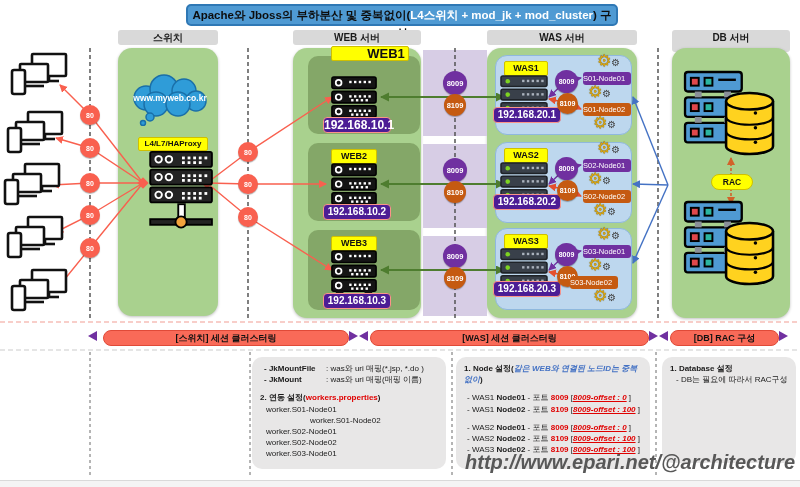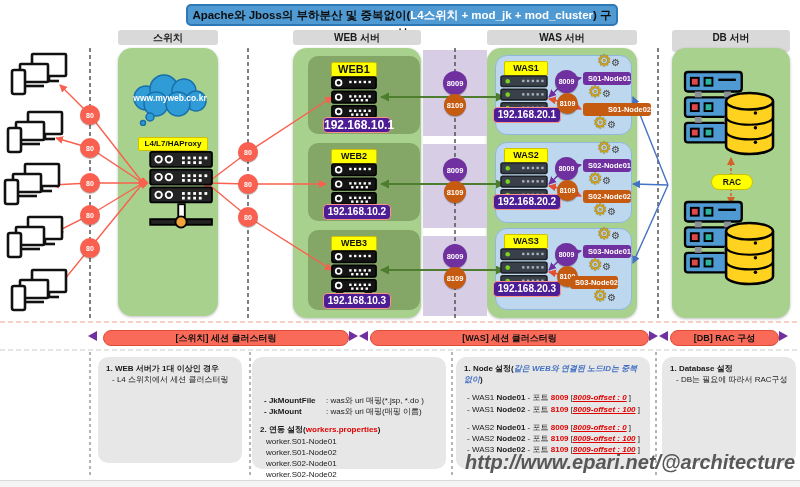--- a/index.html
+++ b/index.html
@@ -17,21 +17,21 @@
   .band{background:#d7cde5;}
   .lbl-yellow{background:#ffff00;border:1px solid #cfc000;color:#111;font-weight:bold;
               text-align:center;border-radius:2px;}
   .lbl-ip{background:#4c1d95;border:1px solid #fb9488;color:#fff;font-weight:bold;
           text-align:center;border-radius:4px;}
   .circ{border-radius:50%;color:#fff;font-weight:bold;display:flex;align-items:center;
         justify-content:center;box-shadow:0 1px 1px rgba(0,0,0,.3);}
   .c-salmon{background:#f9604f;}
   .c-purple{background:#7030a0;}
   .c-orange{background:#c55a11;}
-  .node-lbl{color:#fff;font-weight:bold;text-align:right;border-radius:3px;font-size:7.5px;line-height:13px;}
+  .node-lbl{color:#fff;font-weight:normal;text-align:left;border-radius:3px;font-size:7.5px;line-height:13px;}
   .n-purple{background:#7030a0;}
   .n-orange{background:#c55a11;}
   .gearpair{line-height:1;white-space:nowrap;}
   .gear-big{font-size:16px;color:#d9a514;text-shadow:0 0 1px #3a3a00;}
   .gear-small{font-size:10px;color:#454545;}
   .bar{background:#f96a58;border:1px solid #e04a38;border-radius:9px;text-align:center;
        font-weight:bold;font-size:9px;color:#111;line-height:14px;}
   .tri-l{width:0;height:0;border-top:5px solid transparent;border-bottom:5px solid transparent;
          border-right:9px solid #7030a0;}
   .tri-r{width:0;height:0;border-top:5px solid transparent;border-bottom:5px solid transparent;
@@ -279,21 +279,21 @@
           <rect x="42" y="50" width="3" height="3"></rect>
           <rect x="48" y="50" width="3" height="3"></rect>
           <rect x="54" y="50" width="3" height="3"></rect>
       </g>
       <rect x="32" y="58" width="7" height="14" fill="#fff" stroke="#000" stroke-width="2"></rect>
       <rect x="2" y="74" width="66" height="6" fill="#242424" stroke="#000" stroke-width="2"></rect>
       <circle cx="35" cy="77" r="6" fill="#f2a33c" stroke="#000" stroke-width="2"></circle>
     </svg>
   </div>
 
-  <div class="abs lbl-yellow" style="left:331px;top:62px;width:44px;height:13px;font-size:11px;line-height:13px;">WEB1</div>
+  <div class="abs lbl-yellow" style="left:331px;top:46px;width:44px;height:13px;font-size:13px;line-height:13px;padding-left:32px;">WEB1</div>
   <div class="abs" style="left:330px;top:75px;">
       <svg width="48" height="50" viewBox="0 0 50 52">
         <g fill="#141414" stroke="#000" stroke-width="1.6">
           <rect x="2" y="2" width="46" height="12" rx="2"></rect>
           <rect x="2" y="17" width="46" height="12" rx="2"></rect>
           <rect x="2" y="32" width="46" height="12" rx="2"></rect>
         </g>
         <g fill="none" stroke="#fff" stroke-width="1.8">
           <circle cx="9" cy="8" r="3"></circle>
           <circle cx="9" cy="23" r="3"></circle>
@@ -456,21 +456,21 @@
           <rect x="44" y="34" width="2.5" height="2.5"></rect>
         </g>
         <rect x="7" y="41" width="9" height="5" fill="#39404a"></rect>
         <rect x="36" y="41" width="9" height="5" fill="#39404a"></rect>
       </svg>
     </div>
   <div class="abs lbl-ip" style="left:493px;top:107px;width:66px;height:14px;font-size:10px;line-height:14px;">192.168.20.1</div>
   <div class="abs circ c-purple" style="left:555px;top:70px;width:23px;height:23px;font-size:7px;">8009</div>
   <div class="abs circ c-orange" style="left:557px;top:93px;width:21px;height:21px;font-size:7px;">8109</div>
   <div class="abs node-lbl n-purple" style="left:583px;top:72px;width:48px;height:13px;">S01-Node01</div>
-  <div class="abs node-lbl n-orange" style="left:583px;top:103px;width:48px;height:13px;padding-left:20px;">S01-Node02</div>
+  <div class="abs node-lbl n-orange" style="left:583px;top:103px;width:48px;height:13px;">S01-Node02</div>
   <div class="abs gearpair" style="left:597px;top:53px;"><span class="gear-big">⚙</span><span class="gear-small">⚙</span></div>
   <div class="abs gearpair" style="left:588px;top:84px;"><span class="gear-big">⚙</span><span class="gear-small">⚙</span></div>
   <div class="abs gearpair" style="left:593px;top:115px;"><span class="gear-big">⚙</span><span class="gear-small">⚙</span></div>
 
   <div class="abs lbl-yellow" style="left:504px;top:148px;width:42px;height:13px;font-size:9px;line-height:13px;">WAS2</div>
   <div class="abs" style="left:499px;top:161px;">
       <svg width="50" height="46" viewBox="0 0 52 48">
         <g fill="#39404a" stroke="#1e2227" stroke-width="1.6">
           <rect x="2" y="2" width="48" height="11" rx="2"></rect>
           <rect x="2" y="16" width="48" height="11" rx="2"></rect>
@@ -629,31 +629,27 @@
   <div class="abs tri-l" style="left:88px;top:331px;"></div>
   <div class="abs bar" style="left:103px;top:330px;width:244px;height:14px;">[스위치] 세션 클러스터링</div>
   <div class="abs tri-r" style="left:349px;top:331px;"></div>
   <div class="abs tri-l" style="left:359px;top:331px;"></div>
   <div class="abs bar" style="left:370px;top:330px;width:277px;height:14px;">[WAS] 세션 클러스터링</div>
   <div class="abs tri-r" style="left:649px;top:331px;"></div>
   <div class="abs tri-l" style="left:659px;top:331px;"></div>
   <div class="abs bar" style="left:670px;top:330px;width:107px;height:14px;">[DB] RAC 구성</div>
   <div class="abs tri-r" style="left:779px;top:331px;"></div>
 
-  <div class="abs note" style="left:98px;top:357px;width:144px;height:106px;">
-    <div><b>1. WEB 서버가 1대 이상인 경우</b></div>
-    <div style="padding-left:6px;">- L4 스위치에서 세션 클러스터링</div>
-  </div>
 
   <div class="abs note" style="left:252px;top:357px;width:194px;height:112px;">
-    <div style="padding-left:4px;margin-top:32px;"><span class="k">- JkMountFile</span><span>: was와 uri 매핑(*.jsp, *.do )</span></div>
+    <div style="padding-left:4px;"><span class="k">- JkMountFile</span><span>: was와 uri 매핑(*.jsp, *.do )</span></div>
     <div style="padding-left:4px;"><span class="k">- JkMount</span><span>: was와 uri 매핑(매핑 이름)</span></div>
     <div class="sp"><b>2. 연동 설정(</b><span class="red">workers.properties</span><b>)</b></div>
     <div style="padding-left:6px;">worker.S01-Node01</div>
-    <div style="padding-left:6px;">worker.S01-Node02</div>
+    <div style="padding-left:6px;margin-left:44px;">worker.S01-Node02</div>
     <div style="padding-left:6px;">worker.S02-Node01</div>
     <div style="padding-left:6px;">worker.S02-Node02</div>
     <div style="padding-left:6px;">worker.S03-Node01</div>
   </div>
 
   <div class="abs note" style="left:456px;top:357px;width:194px;height:112px;">
     <div><b>1. Node 설정(</b><span class="blue-it">같은 WEB와 연결된 노드ID는 중복없이</span><b>)</b></div>
     <div class="sp" style="padding-left:3px;"><span>- WAS1 </span><b>Node01</b><span> - 포트 </span><span class="red">8009</span><span> [</span><span class="offset">8009-offset : 0</span><span> ]</span></div>
     <div style="padding-left:3px;"><span>- WAS1 </span><b>Node02</b><span> - 포트 </span><span class="red">8109</span><span> [</span><span class="offset">8009-offset : 100</span><span> ]</span></div>
     <div class="sp" style="padding-left:3px;"><span>- WAS2 </span><b>Node01</b><span> - 포트 </span><span class="red">8009</span><span> [</span><span class="offset">8009-offset : 0</span><span> ]</span></div>

